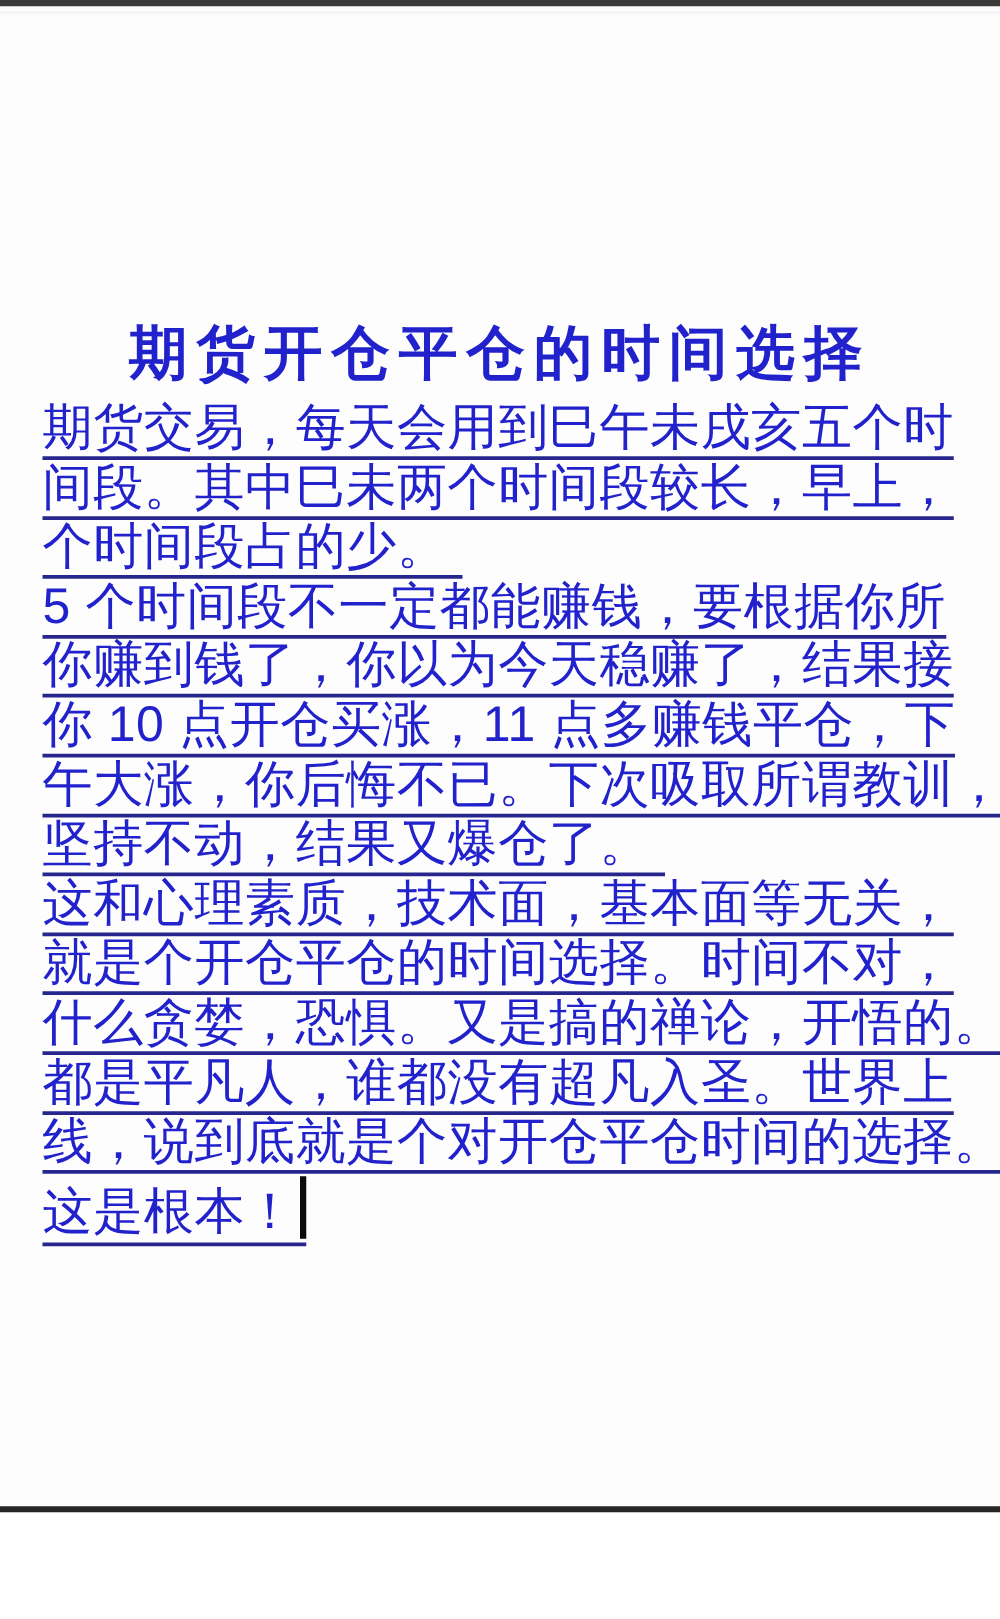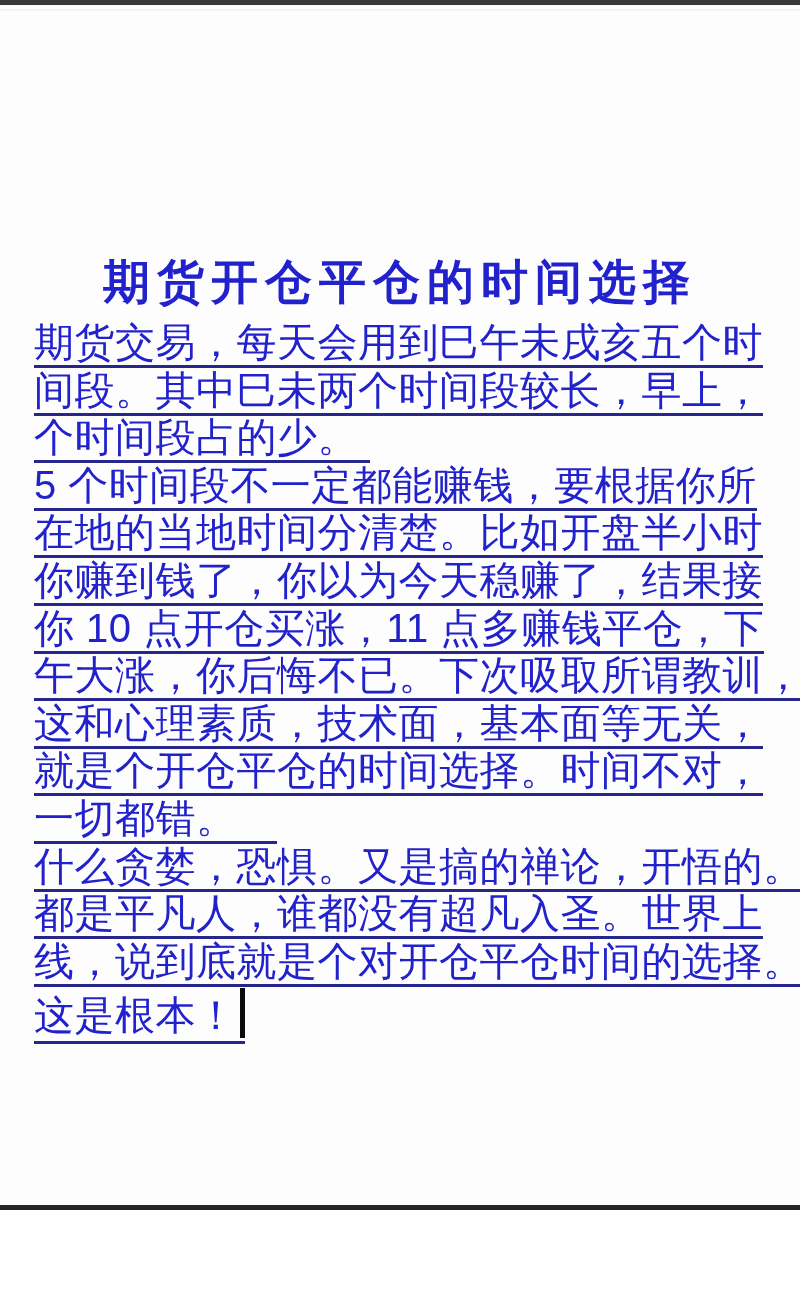--- a/index.html
+++ b/index.html
@@ -80,27 +80,26 @@
   <div class="top-bar"></div>
   <div class="top-hairline"></div>
 
   <h1 class="title">期货开仓平仓的时间选择</h1>
 
   <div class="body" id="article-body">
       <div class="text-line"><span class="ul">期货交易，每天会用到巳午未戌亥五个时</span></div>
       <div class="text-line"><span class="ul">间段。其中巳未两个时间段较长，早上，</span></div>
       <div class="text-line"><span class="ul">个时间段占的少。 </span></div>
       <div class="text-line"><span class="ul">5 个时间段不一定都能赚钱，要根据你所</span></div>
-      <div class="text-line"><span class="ul">在地的当地时间分清楚。比如开盘半小时</span></div>
       <div class="text-line"><span class="ul">你赚到钱了，你以为今天稳赚了，结果接</span></div>
       <div class="text-line"><span class="ul">你 10 点开仓买涨，11 点多赚钱平仓，下</span></div>
       <div class="text-line"><span class="ul">午大涨，你后悔不已。下次吸取所谓教训，</span></div>
+      <div class="text-line"><span class="ul">坚持不动，结果又爆仓了。 </span></div>
       <div class="text-line"><span class="ul">这和心理素质，技术面，基本面等无关，</span></div>
       <div class="text-line"><span class="ul">就是个开仓平仓的时间选择。时间不对，</span></div>
-      <div class="text-line"><span class="ul">一切都错。　</span></div>
       <div class="text-line"><span class="ul">什么贪婪，恐惧。又是搞的禅论，开悟的。</span></div>
       <div class="text-line"><span class="ul">都是平凡人，谁都没有超凡入圣。世界上</span></div>
       <div class="text-line"><span class="ul">线，说到底就是个对开仓平仓时间的选择。</span></div>
       <div class="text-line"><span class="ul">这是根本！<span class="caret"></span></span></div>
     </div>
 
   <div class="bottom-card"></div>
   <div class="bottom-bar"></div>
 </div>
 

